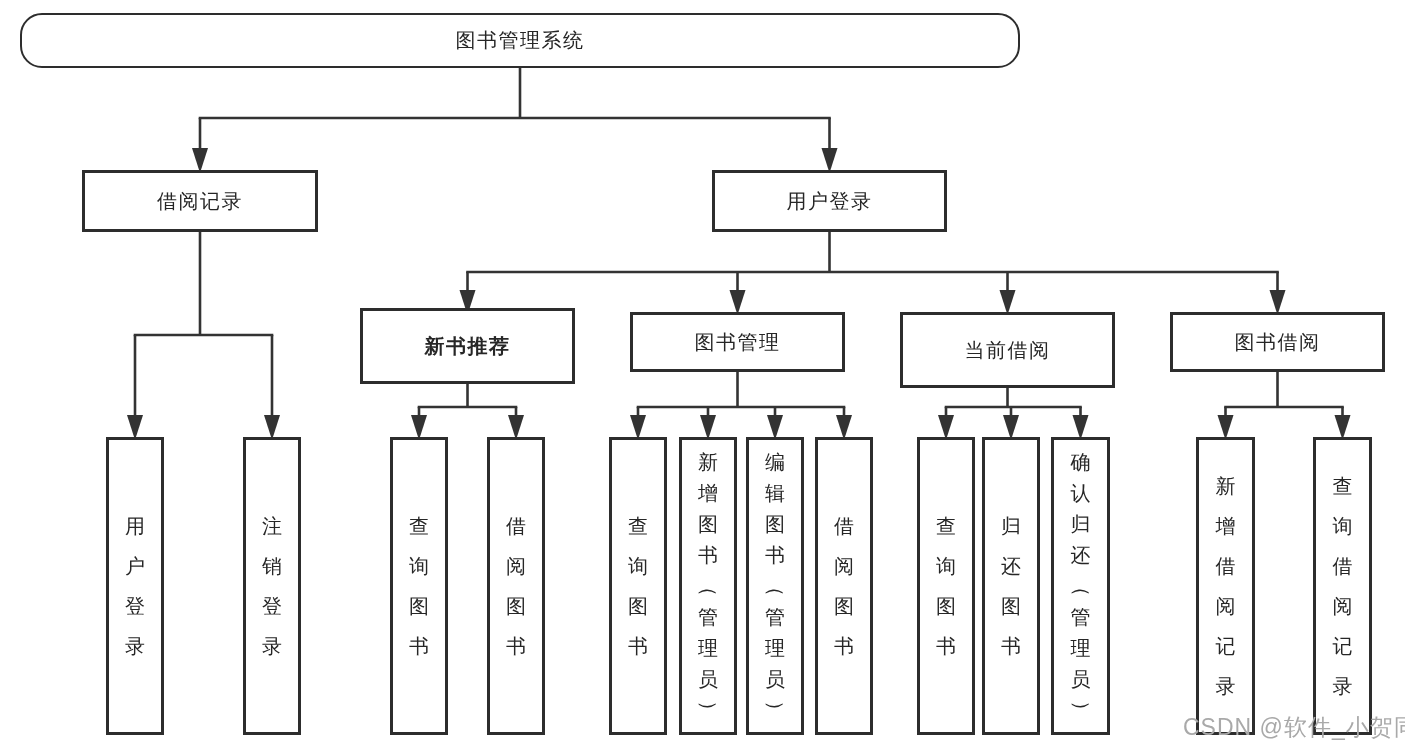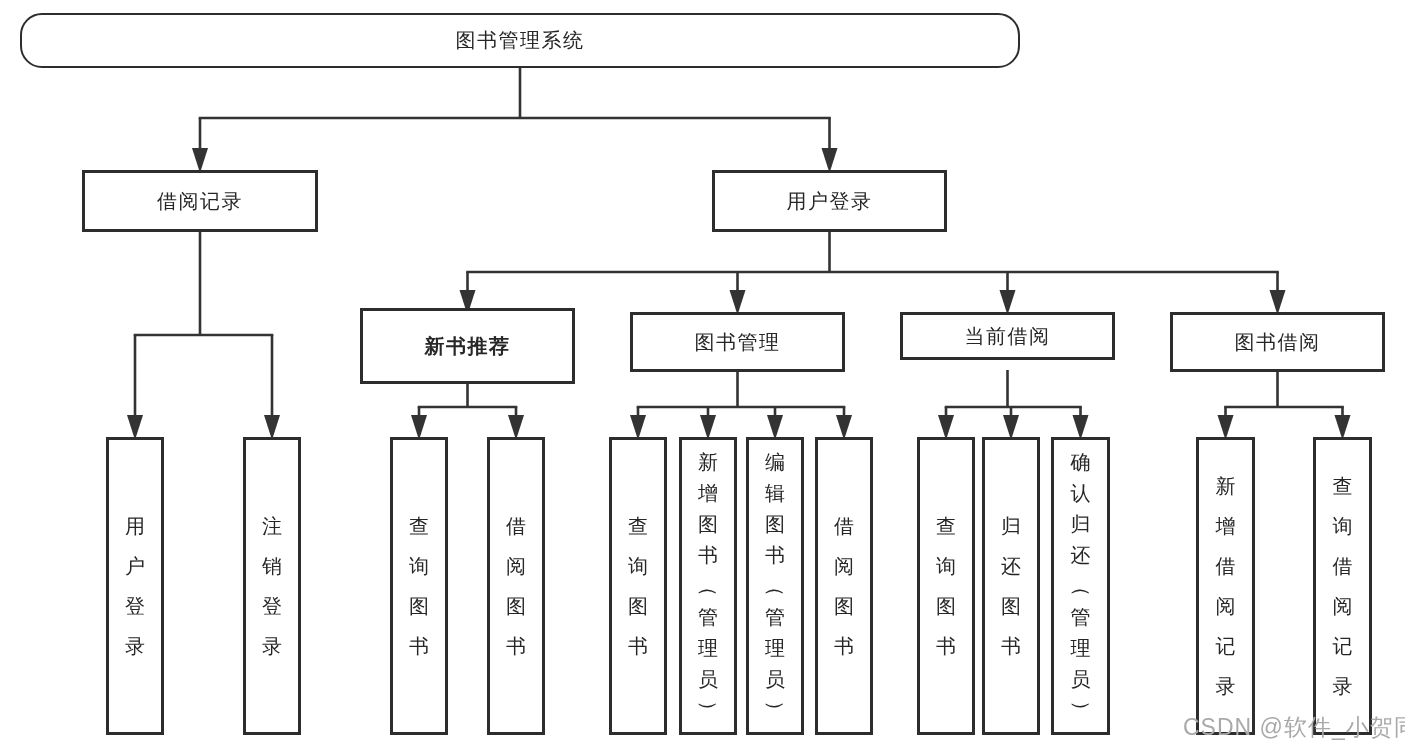--- a/index.html
+++ b/index.html
@@ -123,21 +123,21 @@
     </div>
     <div class="node" style="left: 712px; top: 170px; width: 235px; height: 62px;">
       <span class="hlabel">用户登录</span>
     </div>
     <div class="node" style="left: 360px; top: 308px; width: 215px; height: 76px; font-weight: bold;">
       <span class="hlabel">新书推荐</span>
     </div>
     <div class="node" style="left: 630px; top: 312px; width: 215px; height: 60px;">
       <span class="hlabel">图书管理</span>
     </div>
-    <div class="node" style="left: 900px; top: 312px; width: 215px; height: 48px;">
+    <div class="node" style="left: 900px; top: 312px; width: 215px; height: 76px;">
       <span class="hlabel">当前借阅</span>
     </div>
     <div class="node" style="left: 1170px; top: 312px; width: 215px; height: 60px;">
       <span class="hlabel">图书借阅</span>
     </div>
     <div class="node" title="用户登录" style="left: 106px; top: 437px; width: 58px; height: 298px;">
       <div class="vlabel">
         <span style="height: 40px; line-height: 40px;">用</span>
         <span style="height: 40px; line-height: 40px;">户</span>
         <span style="height: 40px; line-height: 40px;">登</span>

